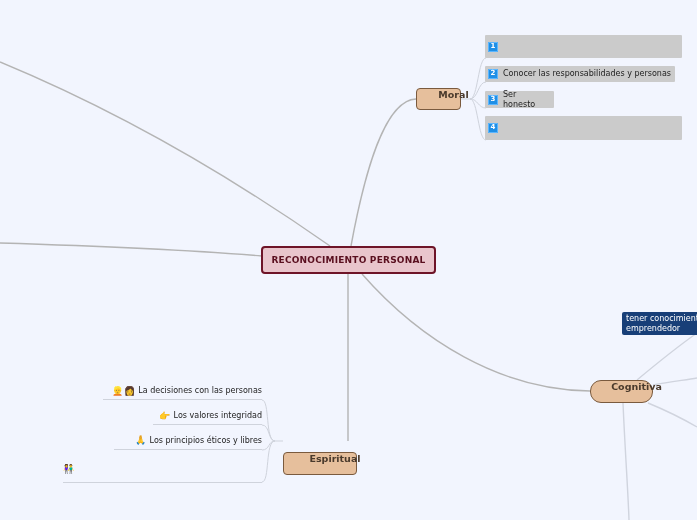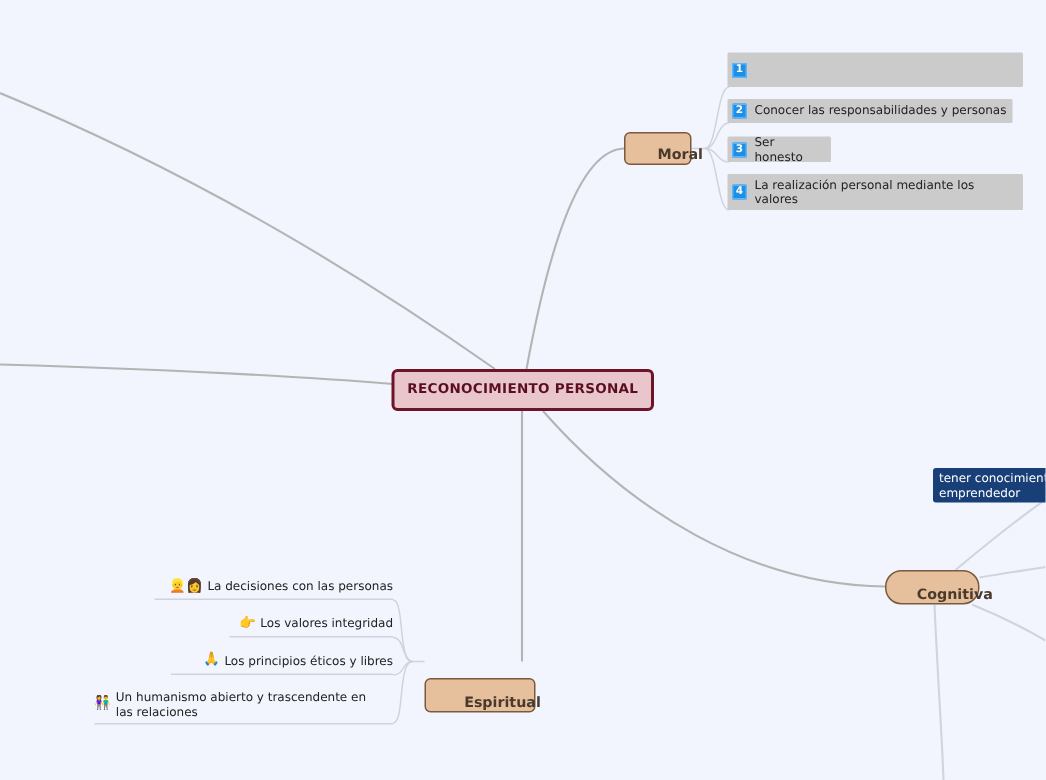--- a/index.html
+++ b/index.html
@@ -12,21 +12,21 @@
   .node { position:absolute; box-sizing:border-box; }
   .central {
     left:261px; top:246px; width:175px; height:28px;
     background:#e9c5cc; border:2px solid #6e1428; border-radius:4px;
     color:#5a0f1f; font-weight:bold; font-size:9px; letter-spacing:0.2px;
     display:flex; align-items:center; justify-content:center;
   }
   .main {
     background:#e6bf9c; border:1px solid #7a5a3e; border-radius:4px;
     color:#4a3a2c; font-weight:bold; font-size:9.5px;
-    display:flex; align-items:flex-end; justify-content:center;padding-left:30px;
+    display:flex; align-items:flex-start; justify-content:center;padding-left:30px;
   }
   .moral { left:416px; top:88px; width:45px; height:22px; }
   .cognitiva { left:590px; top:380px; width:63px; height:23px;border-radius:11px; }
   .espiritual { left:283px; top:452px; width:74px; height:23px; }
   .leaf-gray {
     background:#cbcbcb; color:#222; font-size:8px; line-height:9.5px;
     display:flex; align-items:center; padding:2px 4px 2px 3px; border-radius:1px;
   }
   .num {
     display:inline-flex; align-items:center; justify-content:center;
@@ -95,21 +95,20 @@
 <div class="node leaf-gray" style="left:485px; top:66px; width:190px; height:16px;">
   <span class="num">2</span>
   <span>Conocer las responsabilidades y personas</span>
 </div>
 <div class="node leaf-gray" style="left:485px; top:91px; width:69px; height:17px;">
   <span class="num">3</span>
   <span>Ser honesto</span>
 </div>
 <div class="node leaf-gray" style="left:485px; top:116px; width:197px; height:24px;">
   <span class="num">4</span>
-  <span>La realización personal mediante los valores</span>
 </div>
 
 <div class="node main cognitiva">
   <span>Cognitiva</span>
 </div>
 <div class="node leaf-blue" style="left:622px; top:312px; width:90px; height:23px;">
   <span>tener conocimiento emprendedor</span>
 </div>
 
 <div class="node main espiritual">
@@ -123,14 +122,13 @@
 <div class="node leaf-line" style="left:153px; top:411px; width:109px; height:14px;">
   <span class="emoji">👉</span>
   <span>Los valores integridad</span>
 </div>
 <div class="node leaf-line" style="left:114px; top:435px; width:148px; height:15px;">
   <span class="emoji">🙏</span>
   <span>Los principios éticos y libres</span>
 </div>
 <div class="node leaf-line" style="left:63px; top:460px; width:199px; height:23px; justify-content:flex-start;">
   <span class="emoji">👫</span>
-  <span style="width:172px;">Un humanismo abierto y trascendente en las relaciones</span>
 </div>
 
 </body></html>

